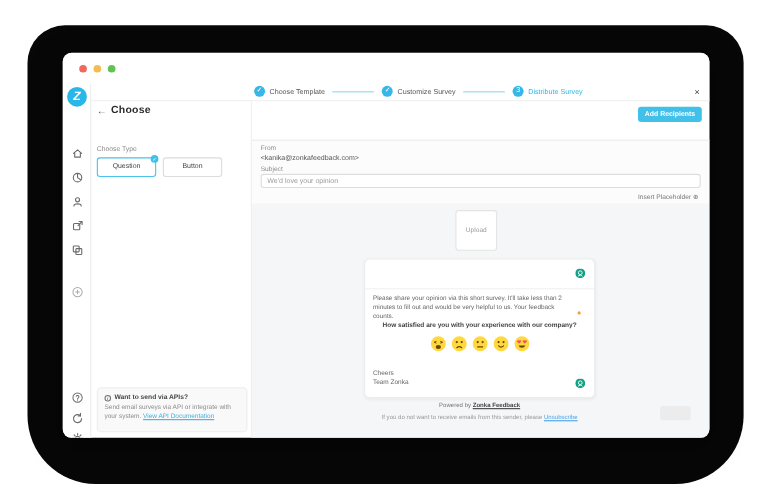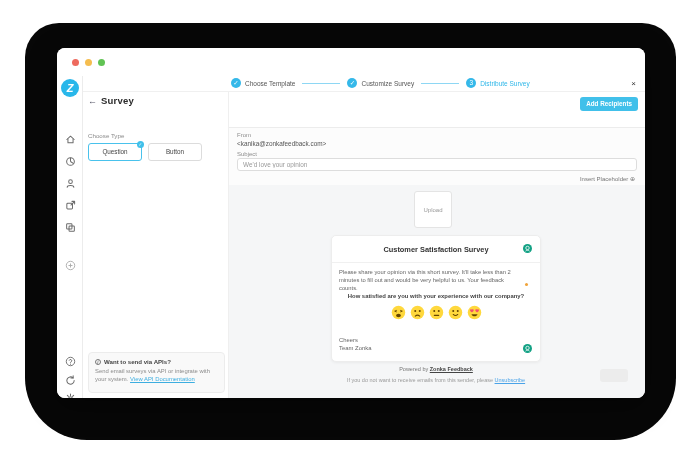--- a/index.html
+++ b/index.html
@@ -183,21 +183,21 @@
         <span class="stepline"></span>
         <div class="step active">
           <span class="stepdot">3</span>
           <span class="steplab">Distribute Survey</span>
         </div>
       </div>
       <span class="xclose">×</span>
     </div>
 
     <span class="backarrow">←</span>
-    <h1 class="pagetitle">Survey</h1>
+    <h1 class="pagetitle">Choose</h1>
     <button class="addrec">Add Recipients</button>
 
     <div class="choosetype">Choose Type</div>
     <button class="typebtn q">
       <span>Question</span>
       <span class="qbadge">✓</span>
     </button>
     <button class="typebtn b">
       <span>Button</span>
     </button>
@@ -220,21 +220,20 @@
       <span class="fval" style="top:12px">&lt;kanika@zonkafeedback.com&gt;</span>
       <span class="flabel" style="top:23px">Subject</span>
       <input class="subjinput" type="text" value="We'd love your opinion" style="">
       <span class="insertph">Insert Placeholder ⊕</span>
     </div>
 
     <div class="previewsec">
       <div class="uploadbox">Upload</div>
 
       <div class="card">
-        <div class="cardtitle">Customer Satisfaction Survey</div>
         <span class="tealic t1">
           <svg viewBox="0 0 10 10">
               <circle cx="5" cy="5" r="5" fill="#12a184"></circle>
               <circle cx="5" cy="4.4" r="1.9" fill="none" stroke="#fff" stroke-width="0.9"></circle>
               <path d="M3 7.6 C3.6 6.6 6.4 6.6 7 7.6" fill="none" stroke="#fff" stroke-width="0.9" stroke-linecap="round"></path>
             </svg>
         </span>
         <div class="carddiv"></div>
         <p class="intro">Please share your opinion via this short survey. It'll take less than 2 minutes to fill out and would be very helpful to us. Your feedback counts.</p>
         <span class="odot"></span>

